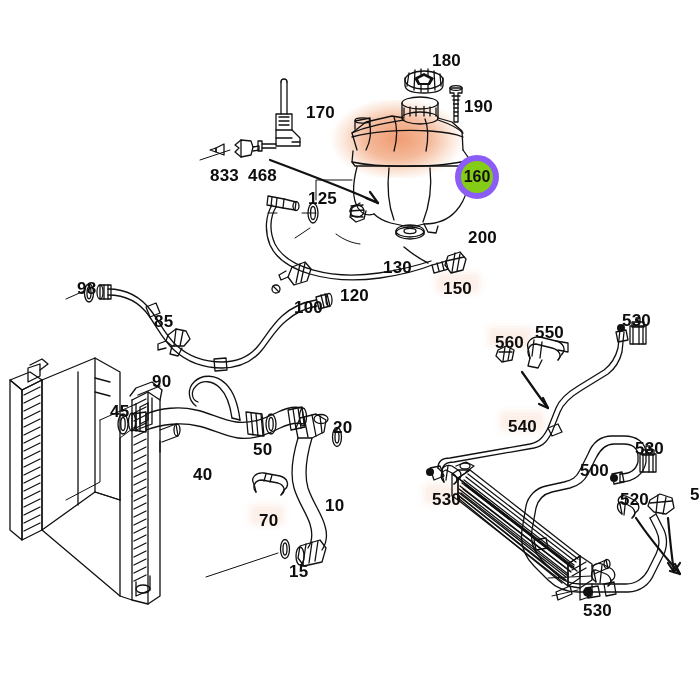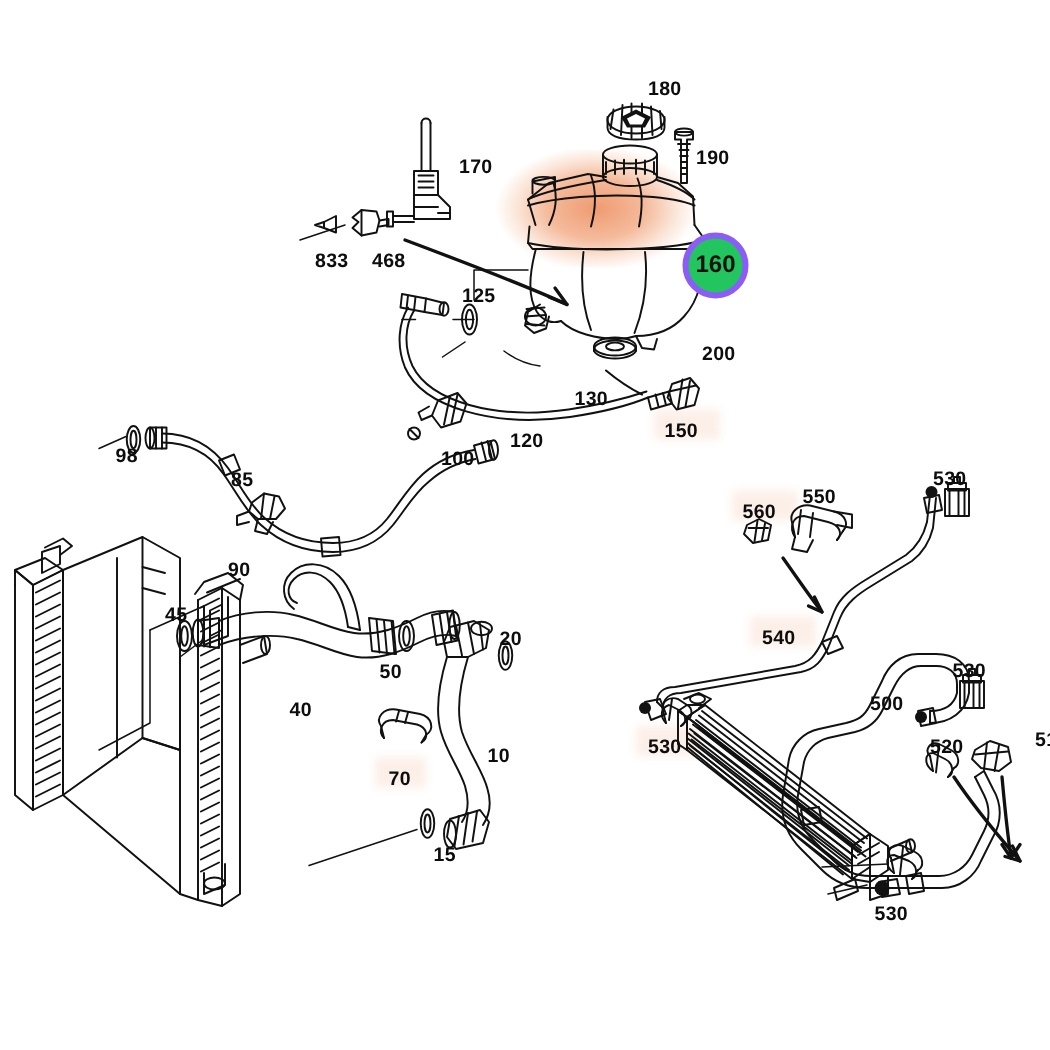--- a/index.html
+++ b/index.html
@@ -18,35 +18,35 @@
   #svg-layer {
     position: absolute;
     left: 0;
     top: 0;
     width: 700px;
     height: 700px;
   }
   .callout {
     position: absolute;
     font-family: "Liberation Sans", sans-serif;
-    font-size: 13px;
+    font-size: 17px;
     font-weight: 700;
     color: #0d0d0d;
     letter-spacing: 0.2px;
     white-space: nowrap;
     line-height: 1;
     user-select: none;
   }
   .highlight-badge {
     position: absolute;
     width: 44px;
     height: 44px;
     border-radius: 50%;
-    border: 4px solid #8b5cf6;
-    background: #22c55e;
+    border: 6px solid #8b5cf6;
+    background: #84cc16;
     box-sizing: border-box;
     display: flex;
     align-items: center;
     justify-content: center;
     font-family: "Liberation Sans", sans-serif;
     font-size: 16px;
     font-weight: 700;
     color: #111111;
   }
   .tank-glow {
@@ -507,21 +507,21 @@
   <div class="callout" style="left:464px; top:98px;">190</div>
   <div class="callout" style="left:306px; top:104px;">170</div>
   <div class="callout" style="left:210px; top:167px;">833</div>
   <div class="callout" style="left:248px; top:167px;">468</div>
   <div class="callout" style="left:308px; top:190px;">125</div>
   <div class="callout" style="left:428px; top:229px;margin-left:40px;">200</div>
   <div class="callout" style="left:383px; top:259px;">130</div>
   <div class="callout" style="left:443px; top:280px;">150</div>
   <div class="callout" style="left:340px; top:287px;">120</div>
   <div class="callout" style="left:294px; top:299px;text-align:center;">100</div>
-  <div class="callout" style="left:77px; top:297px;">98</div>
+  <div class="callout" style="left:77px; top:280px;">98</div>
   <div class="callout" style="left:154px; top:313px;">85</div>
   <div class="callout" style="left:152px; top:373px;">90</div>
   <div class="callout" style="left:110px; top:403px;">45</div>
   <div class="callout" style="left:193px; top:438px;margin-top:28px;">40</div>
   <div class="callout" style="left:253px; top:441px;">50</div>
   <div class="callout" style="left:333px; top:419px;">20</div>
   <div class="callout" style="left:259px; top:512px;">70</div>
   <div class="callout" style="left:325px; top:497px;">10</div>
   <div class="callout" style="left:289px; top:563px;">15</div>
   <div class="callout" style="left:622px; top:312px;">530</div>

